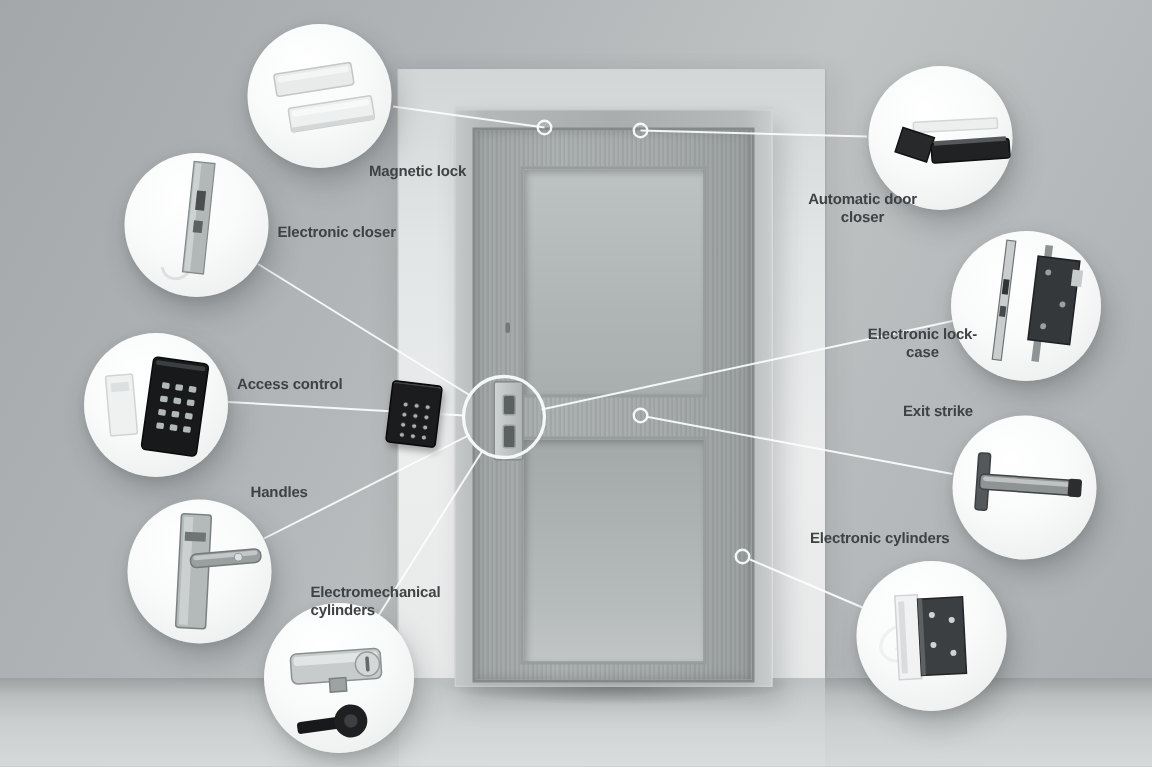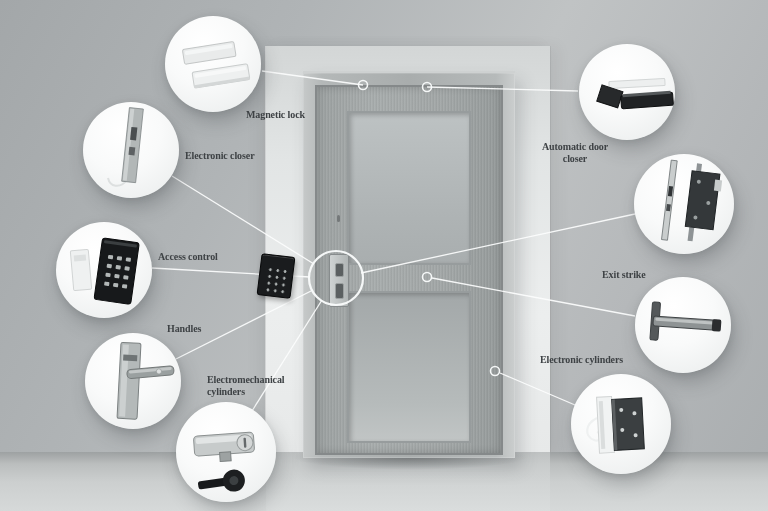--- a/index.html
+++ b/index.html
@@ -1,17 +1,17 @@
 <!DOCTYPE html>
 <html><head>
 <meta charset="utf-8">
 <style>
   html,body{margin:0;padding:0;}
   body{width:768px;height:511px;overflow:hidden;font-family:"Liberation Sans",sans-serif;}
-  .stage{position:relative;width:768px;height:511px;background:#b2b5b7;font-family:Liberation Serif, serif;}
+  .stage{position:relative;width:768px;height:511px;background:#b2b5b7;}
   .abs{position:absolute;}
 
   
   .wall{inset:0;background:linear-gradient(118deg,#a3a7a9 0%,#b0b4b6 30%,#c0c3c4 55%,#b4b7b9 78%,#a9adaf 100%);}
   .wall-shade-bl{left:0;top:250;width:300;height:261;background:linear-gradient(200deg,rgba(0,0,0,0) 20%,rgba(60,64,67,.16) 80%);}
   .wall-shade-tr{right:0;top:0;width:230;height:300;background:linear-gradient(250deg,rgba(0,0,0,.06),rgba(0,0,0,0) 60%);}
   .panel{left:266px;top:46px;width:284px;height:408px;
     background:linear-gradient(180deg,#d3d6d6 0%,#e2e5e5 28%,#eceeee 66%,#e7e9e9 100%);
     box-shadow:-1px 0 0 rgba(255,255,255,.45),1px 0 0 rgba(0,0,0,.05),-8px 0 14px rgba(0,0,0,.05),8px 0 14px rgba(0,0,0,.05);}
   .floor{left:0;top:452px;width:768px;height:59px;
@@ -243,18 +243,19 @@
         <circle cx="51" cy="56" r="2" fill="#cfd3d3"></circle>
           <circle cx="64" cy="62" r="2" fill="#cfd3d3"></circle>
       </g>
     </svg>
   </div>
 
   <div class="lbl nowrap" style="left:246px;top:109px;">Magnetic lock</div>
   <div class="lbl nowrap" style="left:185px;top:150px;">Electronic closer</div>
   <div class="lbl nowrap" style="left:158px;top:251px;text-align:right;">Access control</div>
   <div class="lbl nowrap" style="left:167px;top:323px;">Handles</div>
-  <div class="lbl" style="left:207px;top:374px;width:96px;">Electromechanical cylinders</div>
-  <div class="lbl ctr" style="left:538px;top:141px;width:74px;">Automatic door closer</div>
+  <div class="lbl" style="left:207px;top:390px;width:96px;">Electromechanical cylinders</div>
+  <div class="lbl ctr" style="left:538px;top:128px;width:74px;">Automatic door closer</div>
+  <div class="lbl ctr" style="left:578px;top:218px;width:74px;">Electronic lock-case</div>
   <div class="lbl nowrap" style="left:602px;top:269px;">Exit strike</div>
   <div class="lbl nowrap" style="left:540px;top:354px;">Electronic cylinders</div>
 
 </div>
 
 </body></html>

